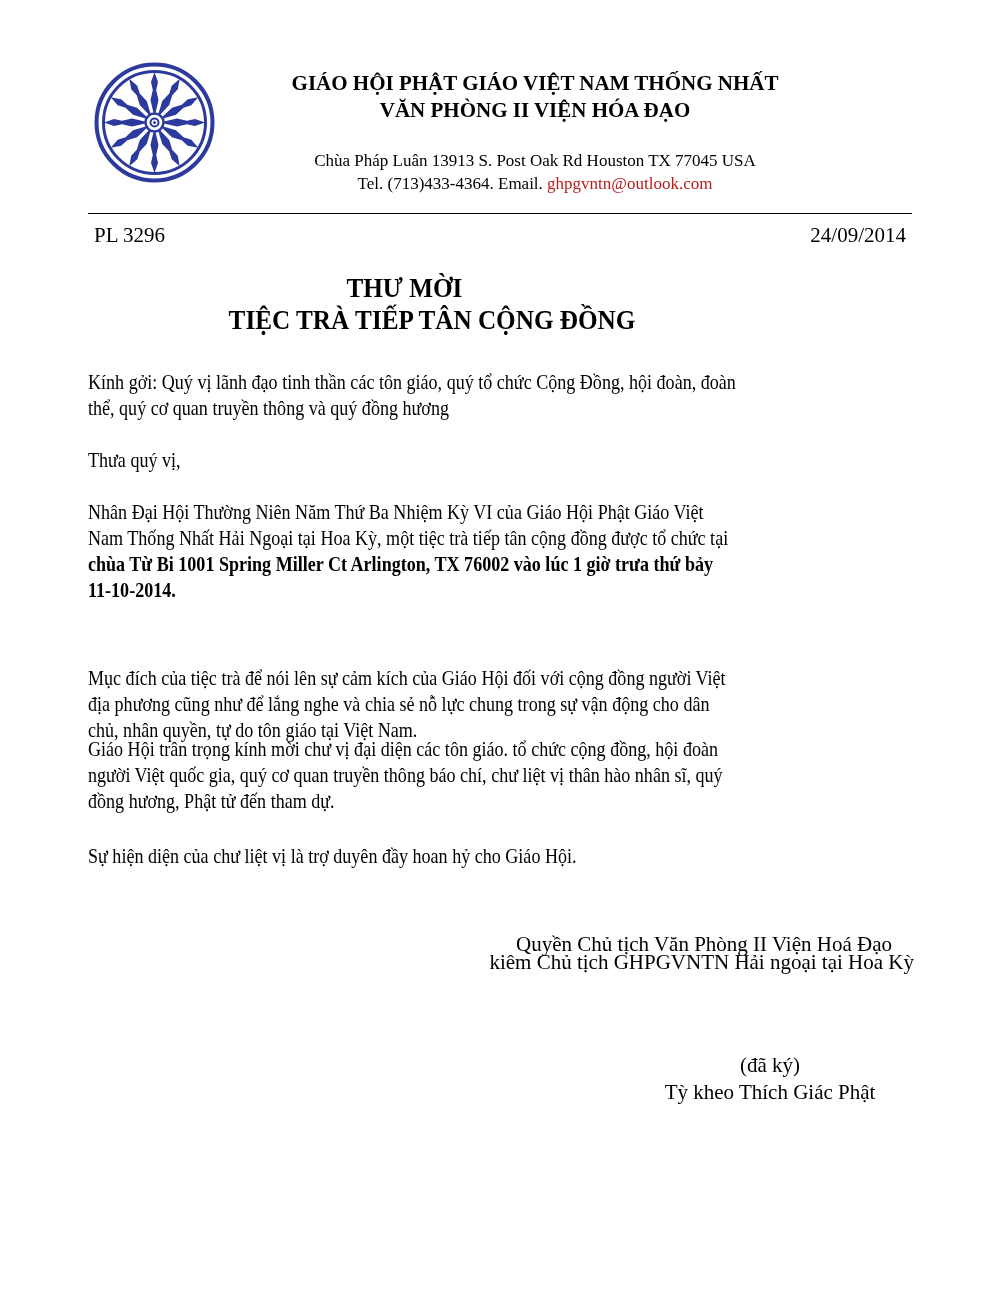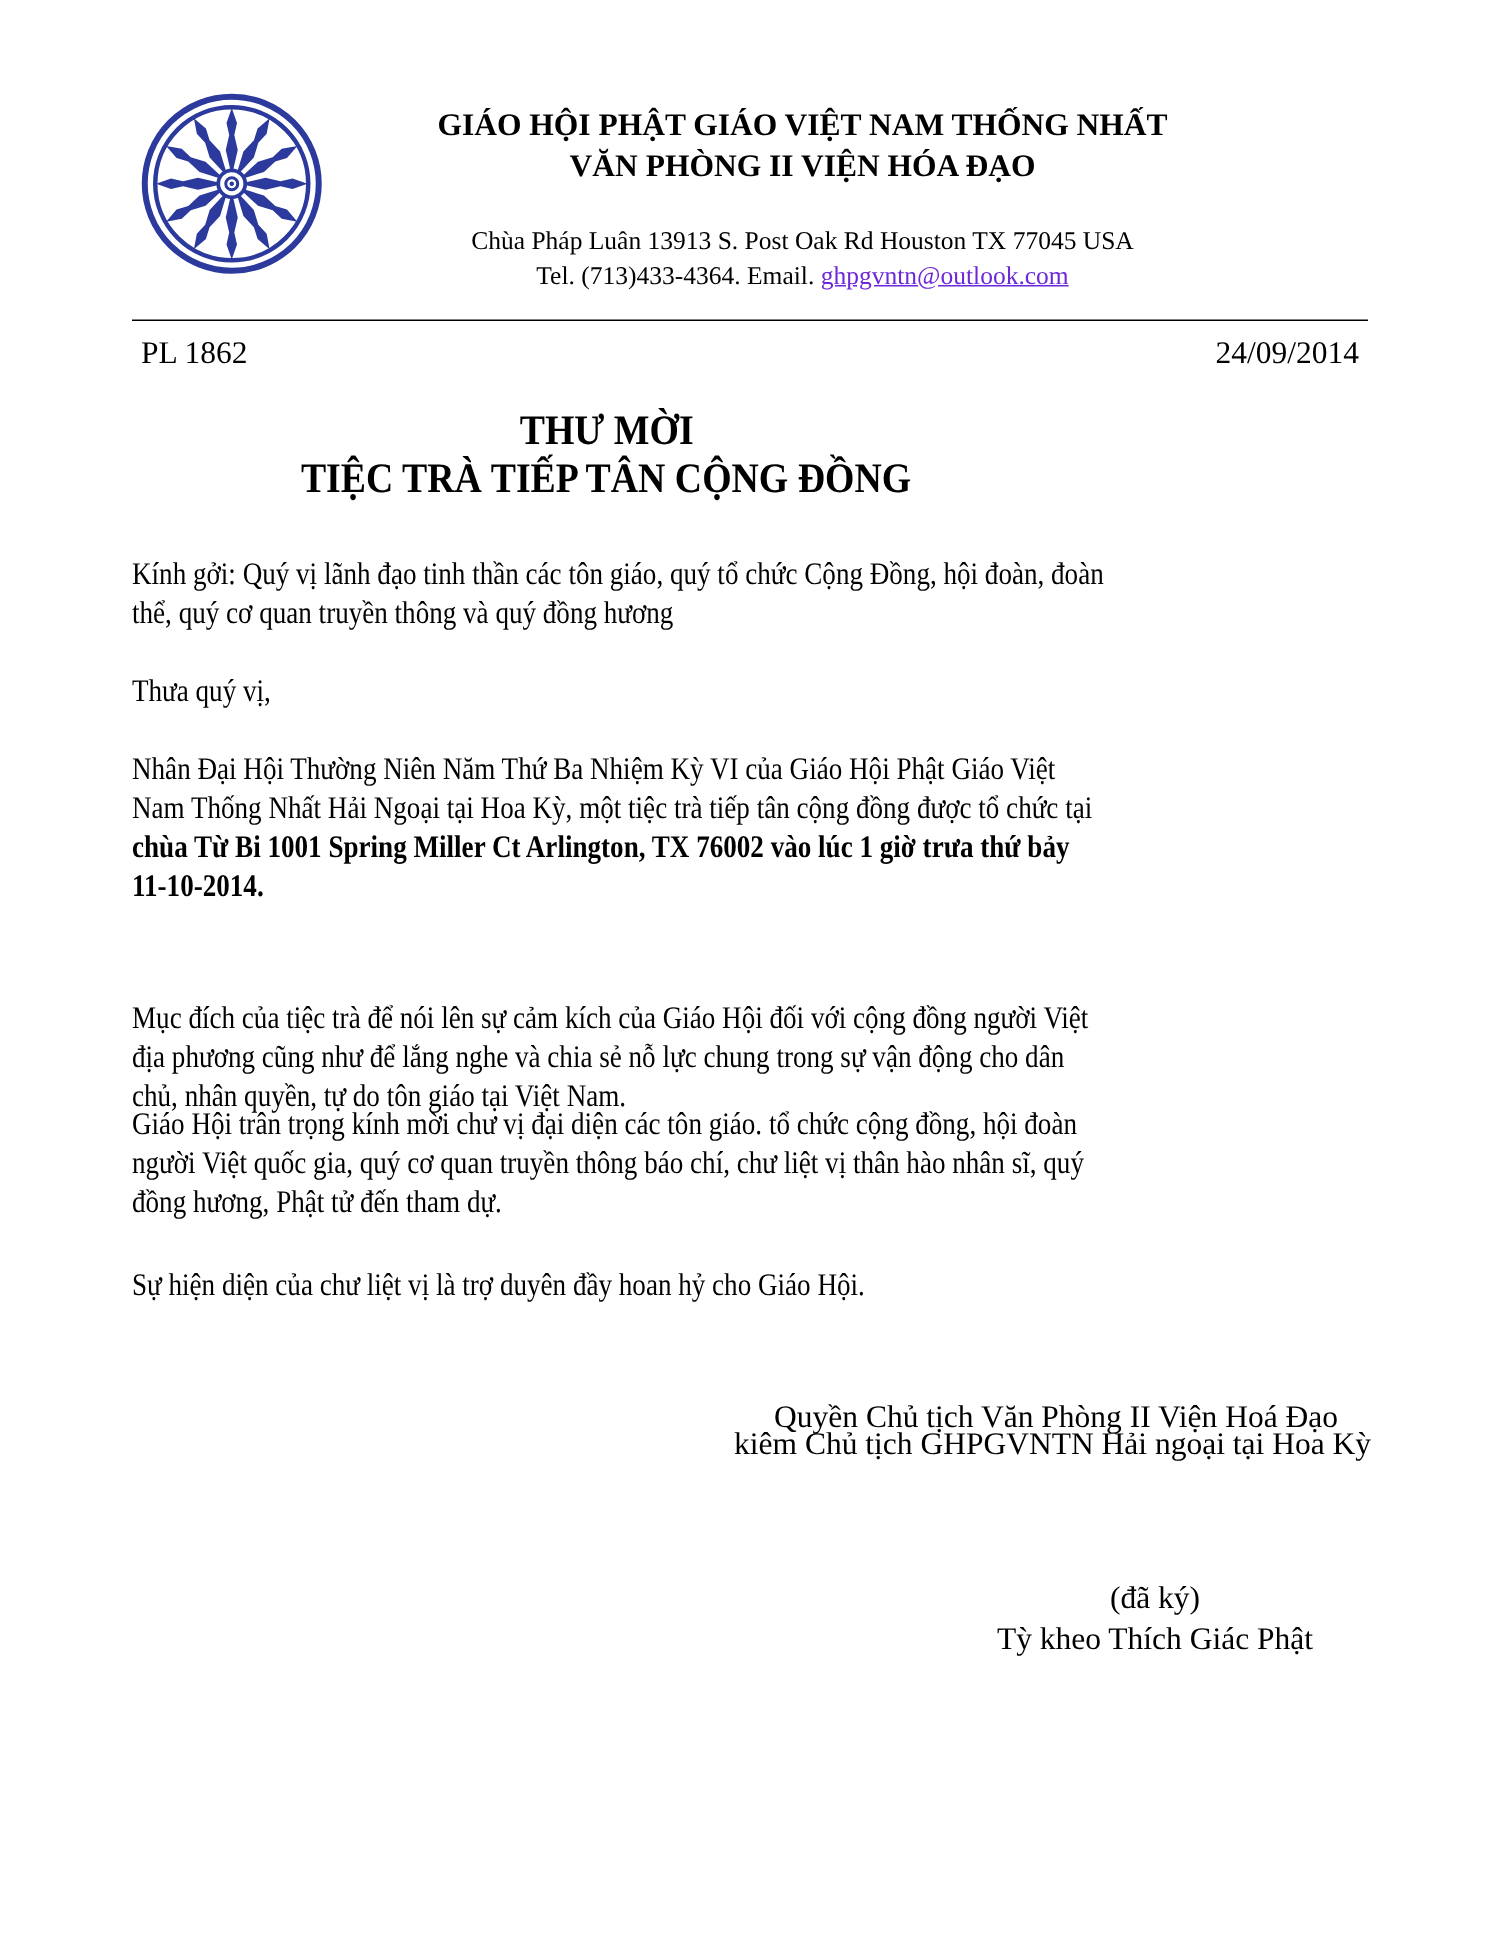--- a/index.html
+++ b/index.html
@@ -2,21 +2,21 @@
 <html><head>
 <meta charset="utf-8">
 <style>
   html, body { margin: 0; padding: 0; background: #ffffff; }
   body { width: 1000px; height: 1294px; position: relative; overflow: hidden;
          font-family: "Liberation Serif", "DejaVu Serif", serif; color: #000; }
   .abs { position: absolute; }
   .logo { left: 92px; top: 60px; width: 125px; height: 125px; }
   .org-title { left: 230px; width: 610px; text-align: center; font-weight: bold; font-size: 21px; line-height: 26px; white-space: nowrap; }
   .addr { left: 230px; width: 610px; text-align: center; font-size: 17px; line-height: 23px; white-space: nowrap; }
-  .addr a { color: #6d28d9; text-decoration: underline; }
+  .addr a { color: #b91c1c; }
   .rule { left: 88px; top: 213px; width: 824px; height: 0; border-top: 1px solid #000; }
   .ref { left: 94px; top: 222px; font-size: 21px; line-height: 26px; }
   .date { right: 94px; top: 222px; font-size: 21px; line-height: 26px; }
   .doc-title { left: 0; width: 808px; text-align: center; font-weight: bold; font-size: 28px; line-height: 32px; white-space: nowrap; }
   .doc-title span { display: inline-block; transform: scaleX(0.9); transform-origin: center; }
   .para { left: 88px; width: 840px; font-size: 21px; line-height: 26px; }
   .line { display: block; white-space: nowrap; transform: scaleX(0.86); transform-origin: left center; }
   .sig { left: 0; width: 892px; text-align: right; font-size: 21px; line-height: 30px; white-space: nowrap; }
   .sig-center { font-size: 21px; line-height: 28px; white-space: nowrap; text-align: center; }
 </style>
@@ -53,25 +53,25 @@
 
 <div class="abs org-title" style="top:70px;">GIÁO HỘI PHẬT GIÁO VIỆT NAM THỐNG NHẤT</div>
 <div class="abs org-title" style="top:97px;">VĂN PHÒNG II VIỆN HÓA ĐẠO</div>
 <div class="abs addr" style="top:149px;">Chùa Pháp Luân 13913 S. Post Oak Rd Houston TX 77045 USA</div>
 <div class="abs addr" style="top:172px;">
   <span>Tel. (713)433-4364. Email. </span><a>ghpgvntn@outlook.com</a>
 </div>
 
 <div class="abs rule"></div>
 
-<div class="abs ref">PL 1862</div>
+<div class="abs ref">PL 3296</div>
 <div class="abs date">24/09/2014</div>
 
 <div class="abs doc-title" style="top:272px;"><span>THƯ MỜI</span></div>
-<div class="abs doc-title" style="top:304px;"><span>TIỆC TRÀ TIẾP TÂN CỘNG ĐỒNG</span></div>
+<div class="abs doc-title" style="top:304px;padding-left:28px;"><span>TIỆC TRÀ TIẾP TÂN CỘNG ĐỒNG</span></div>
 
 <div class="abs para" style="top:369px;">
   <span class="line">Kính gởi: Quý vị lãnh đạo tinh thần các tôn giáo, quý tổ chức Cộng Đồng, hội đoàn, đoàn</span>
   <span class="line">thể, quý cơ quan truyền thông và quý đồng hương</span>
 </div>
 
 <div class="abs para" style="top:447px;">
   <span class="line">Thưa quý vị,</span>
 </div>
 

